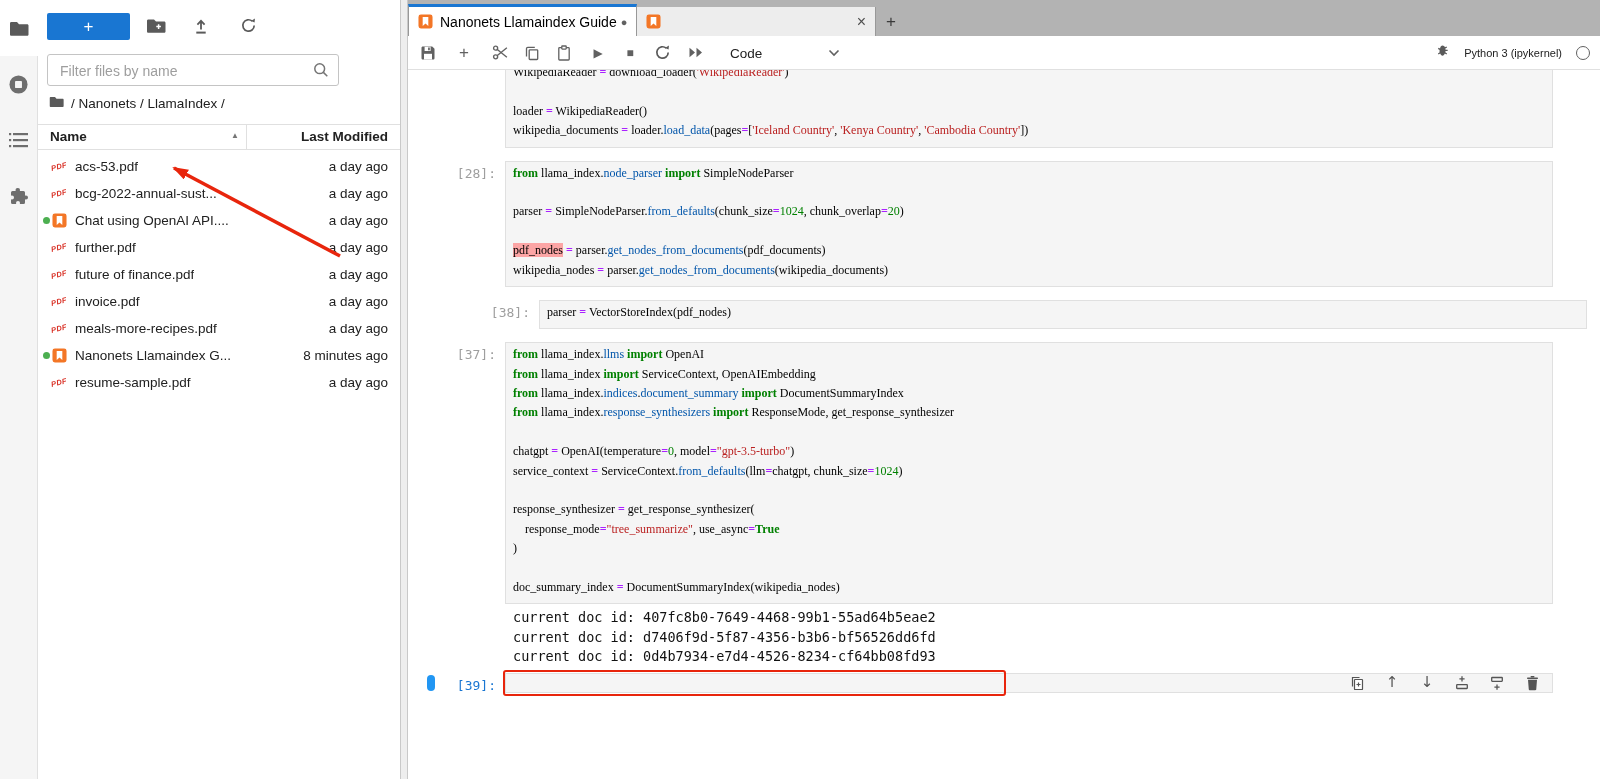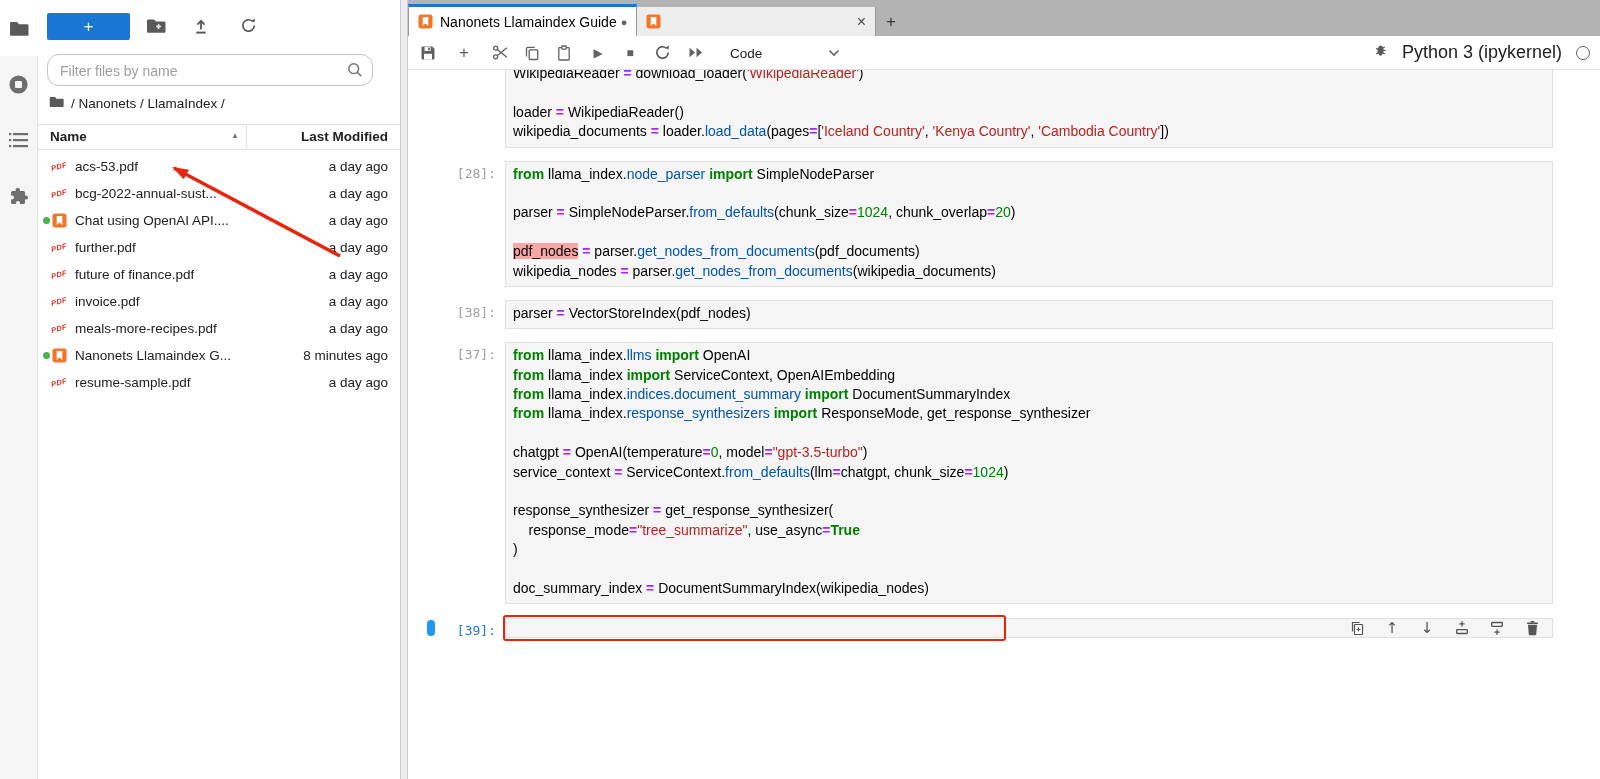--- a/index.html
+++ b/index.html
@@ -10,22 +10,22 @@
   .actbtn{width:37px;height:56px;display:flex;align-items:center;justify-content:center;}
   .actbtn.active{background:#fff;border-right:1px solid #fff;}
   .actbtn svg{display:block;}
   
   #sidebar{position:absolute;left:38px;top:0;width:362px;height:779px;background:#fff;}
   #fbtoolbar{position:relative;height:50px;}
   #newlauncher{position:absolute;left:9px;top:13px;width:83px;height:27px;background:#1976d2;border-radius:2px;
       color:#fff;font-size:17px;display:flex;align-items:center;justify-content:center;line-height:1;}
   .fbico{position:absolute;top:16px;width:22px;height:22px;display:flex;align-items:center;justify-content:center;}
   #newfolder{left:107px;} #upload{left:152px;} #refresh{left:199px;}
-  #filterbox{position:absolute;left:9px;top:54px;width:326px;height:32px;box-sizing:border-box;
-      border:1px solid #c4c4c4;border-radius:12px;background:#fff;}
+  #filterbox{position:absolute;left:9px;top:54px;width:292px;height:32px;box-sizing:border-box;
+      border:1px solid #c4c4c4;border-radius:3px;background:#fff;}
   #filterbox input{position:absolute;left:10px;top:0;width:295px;height:30px;border:none;outline:none;
       font-family:inherit;font-size:14px;color:#212121;background:transparent;}
   #filterbox input::placeholder{color:#9e9e9e;}
   #searchicon{position:absolute;right:8px;top:6px;}
   #breadcrumb{position:absolute;left:11px;top:96px;display:flex;align-items:center;gap:7px;font-size:13.5px;color:#212121;}
   #listhead{position:absolute;left:0;top:124px;width:362px;height:26px;border-top:1px solid #e0e0e0;border-bottom:1px solid #e0e0e0;box-sizing:border-box;}
   #colname{position:absolute;left:12px;top:4px;font-weight:600;}
   #sortasc{position:absolute;left:193px;top:6px;font-size:8px;color:#757575;}
   #coldivider{position:absolute;left:208px;top:0;width:1px;height:24px;background:#e0e0e0;}
   #colmod{position:absolute;right:12px;top:4px;font-weight:600;}
@@ -56,55 +56,55 @@
   #addtab{width:30px;height:29px;display:flex;align-items:center;justify-content:center;font-size:17px;color:#3a3a3a;}
   
   #nbtoolbar{position:absolute;left:0;top:36px;width:1192px;height:34px;background:#fff;border-bottom:1px solid #e0e0e0;box-sizing:border-box;}
   .tbbtn{position:absolute;top:0;height:33px;display:flex;align-items:center;justify-content:center;width:24px;color:#616161;}
   .tbglyph{font-size:12px;color:#616161;}
   #tb-save{left:8px;} #tb-add{left:44px;font-size:17px;} #tb-cut{left:80px;} #tb-copy{left:112px;}
   #tb-paste{left:144px;} #tb-run{left:178px;} #tb-stop{left:210px;} #tb-restart{left:242px;} #tb-ff{left:276px;}
   #celltype{position:absolute;left:322px;top:7px;width:110px;height:20px;display:flex;align-items:center;font-size:13.5px;color:#212121;}
   #celltype .chev{margin-left:66px;display:flex;}
   #kernelarea{position:absolute;right:10px;top:0;height:33px;display:flex;align-items:center;gap:14px;}
-  #kernelname{font-size:18px;color:#212121;}
+  #kernelname{font-size:11px;color:#212121;}
   #kernelstatus{width:14px;height:14px;border:1.6px solid #616161;border-radius:50%;box-sizing:border-box;}
   
   #nbscroll{position:absolute;left:0;top:70px;width:1192px;height:709px;overflow:hidden;background:#fff;}
   #cells{display:flex;flex-direction:column;}
   .cellwrap{margin:0;}
   .cell{display:flex;position:relative;}
   .cell{margin-bottom:0;}
   .prompt{width:97px;flex:none;text-align:right;box-sizing:border-box;padding:5px 9px 0 0;
       font-family:"DejaVu Sans Mono","Liberation Mono",monospace;font-size:13px;color:#9e9e9e;}
   .prompt.activep{color:#1976d2;}
   .input{width:1048px;flex:none;box-sizing:border-box;background:#f5f5f5;border:1px solid #e0e0e0;
       padding:4px 0 4px 7px;position:relative;}
   .input.tall{padding-top:9px;padding-bottom:9px;}
-  .cl{height:19.4px;white-space:pre;font-family:Liberation Sans, sans-serif;font-size:14px;color:#000;}
+  .cl{height:19.4px;white-space:pre;font-family:Liberation Serif, serif;font-size:12px;color:#000;}
   .tk-kw{color:#008000;font-weight:bold;}
   .tk-op{color:#aa22ff;font-weight:bold;}
   .tk-n{color:#008000;}
   .tk-s{color:#ba2121;}
   .tk-pr{color:#0055aa;}
   .tk-hl{background:#fca5a5;}
   .outputs{margin-left:97px;padding:5px 0 0 8px;}
   .ol{height:19.4px;white-space:pre;font-family:"DejaVu Sans Mono","Liberation Mono",monospace;font-size:13.5px;color:#111;}
   .collapser{position:absolute;left:19px;top:2px;bottom:2px;width:8px;border-radius:4px;background:#2196f3;}
   .redbox{position:absolute;left:-3px;top:-4px;width:503px;height:calc(100% + 8px);box-sizing:border-box;
       border:2.5px solid #e8250c;border-radius:3px;pointer-events:none;z-index:5;}
   .cellactions{position:absolute;right:12px;top:50%;transform:translateY(-50%);display:flex;gap:19px;align-items:center;}
   .cab{display:flex;align-items:center;justify-content:center;width:16px;height:16px;}
   .gl{font-size:15px;color:#555;font-family:"DejaVu Sans",sans-serif;line-height:1;}
   
   .cw-0{margin-top:-10px;margin-bottom:13px;}
   .cw-1{margin-bottom:13px;border-radius:26px;}
-  .cw-2{margin-bottom:13px;}
+  .cw-2{margin-bottom:13px;padding-left:34px;}
   .cw-3{margin-bottom:0;}
-  .cw-4{margin-top:14px;}
+  .cw-4{margin-top:5px;}
 </style>
 </head>
 <body>
 
 <div id="app">
 
   <div id="activitybar">
     <div class="actbtn active">
         <span>
           <svg width="20" height="17" viewBox="0 0 20 17">
@@ -388,20 +388,25 @@
                 <div class="cl"><span>chatgpt </span><span class="tk-op">=</span><span> OpenAI(temperature</span><span class="tk-op">=</span><span class="tk-n">0</span><span>, model</span><span class="tk-op">=</span><span class="tk-s">"gpt-3.5-turbo"</span><span>)</span></div>
                 <div class="cl"><span>service_context </span><span class="tk-op">=</span><span> ServiceContext.</span><span class="tk-pr">from_defaults</span><span>(llm</span><span class="tk-op">=</span><span>chatgpt, chunk_size</span><span class="tk-op">=</span><span class="tk-n">1024</span><span>)</span></div>
                 <div class="cl">&nbsp;</div>
                 <div class="cl"><span>response_synthesizer </span><span class="tk-op">=</span><span> get_response_synthesizer(</span></div>
                 <div class="cl"><span>    response_mode</span><span class="tk-op">=</span><span class="tk-s">"tree_summarize"</span><span>, use_async</span><span class="tk-op">=</span><span class="tk-kw">True</span></div>
                 <div class="cl"><span>)</span></div>
                 <div class="cl">&nbsp;</div>
                 <div class="cl"><span>doc_summary_index </span><span class="tk-op">=</span><span> DocumentSummaryIndex(wikipedia_nodes)</span></div>
               </div>
             </div>
+            <div class="outputs">
+              <div class="ol">current doc id: 407fc8b0-7649-4468-99b1-55ad64b5eae2</div>
+              <div class="ol">current doc id: d7406f9d-5f87-4356-b3b6-bf56526dd6fd</div>
+              <div class="ol">current doc id: 0d4b7934-e7d4-4526-8234-cf64bb08fd93</div>
+            </div>
           </div>
           <div class="cellwrap cw-4">
             <div class="cell">
               <div class="collapser"></div>
               <div class="prompt activep">[39]:</div>
               <div class="input tall">
                 <div class="redbox"></div>
                 <div class="cellactions">
                   <span class="cab">
                     <svg width="16" height="16" viewBox="0 0 16 16" fill="none" stroke="#555" stroke-width="1.2">

